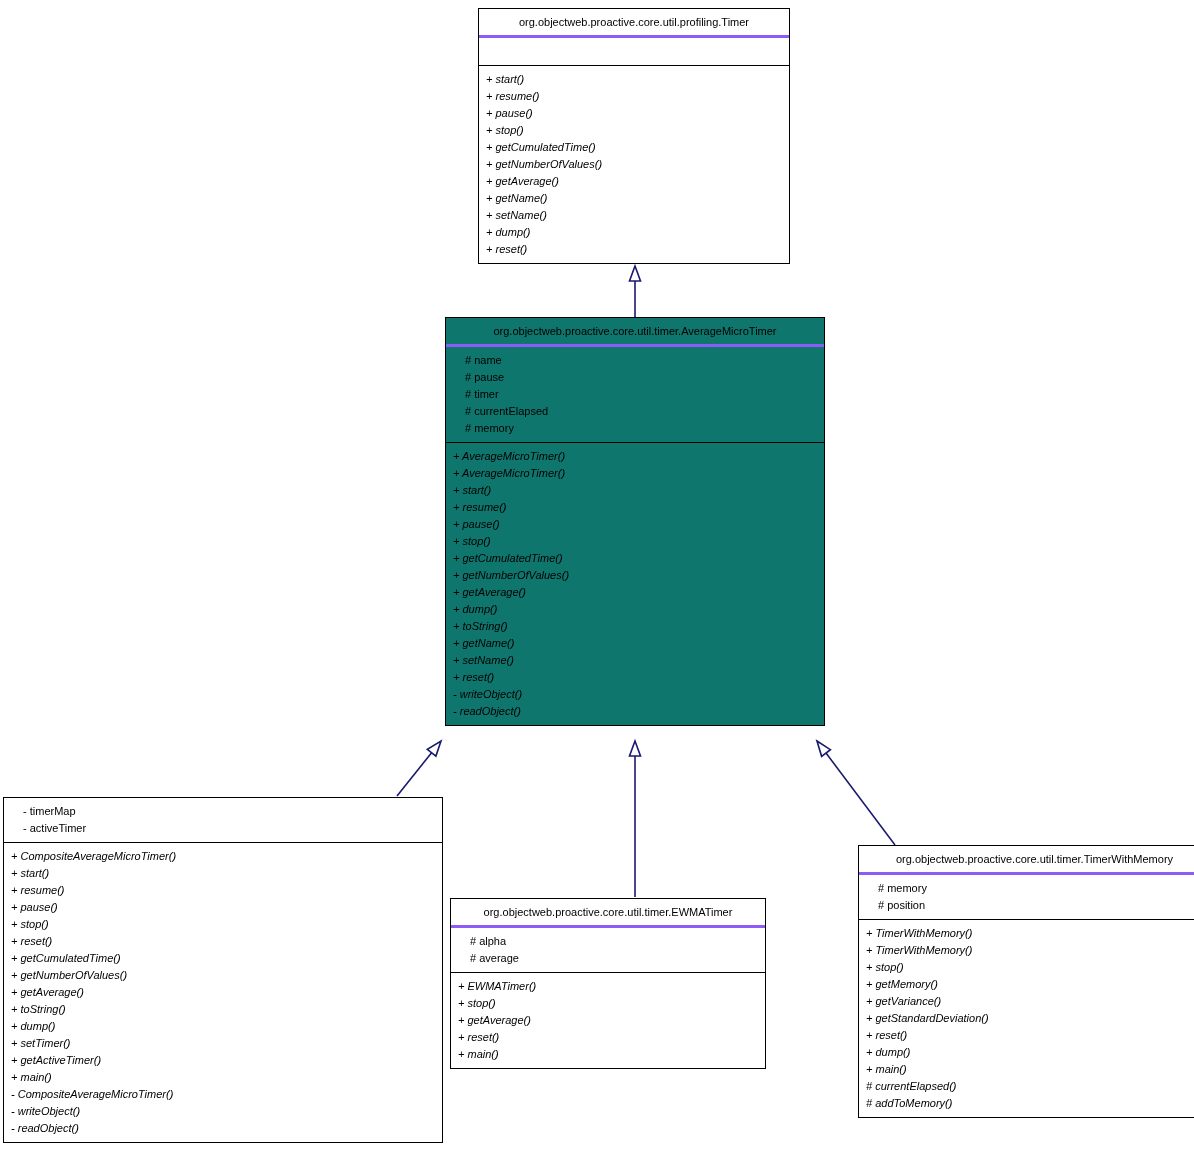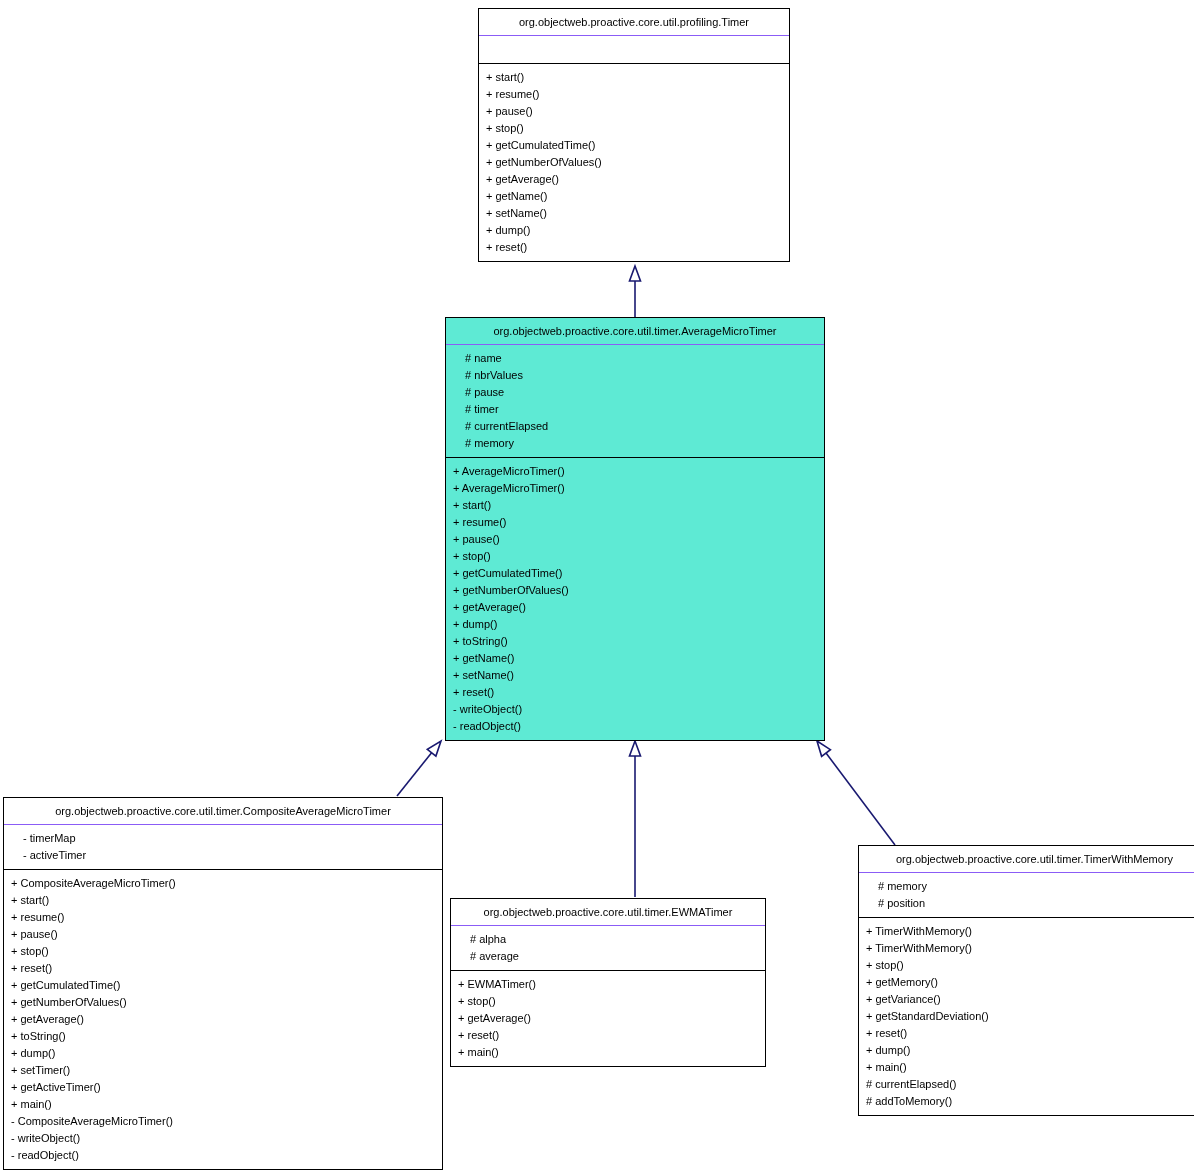--- a/index.html
+++ b/index.html
@@ -23,33 +23,34 @@
     box-sizing: border-box;
     z-index: 2;
   }
   .class-box.highlight {
     background: #bfbfbf;
   }
   .box-title {
     padding: 6px 8px 5px 8px;
     line-height: 15px;
     text-align: center;
-    border-bottom: 1px solid #8b5cf6;
+    border-bottom: 3px solid #8b5cf6;
     white-space: nowrap;
     overflow: hidden;
   }
   .box-fields {
     padding: 5px 19px;
     line-height: 17px;
     border-bottom: 1px solid #000000;
     min-height: 17px;
   }
   .box-methods {
     padding: 5px 7px;
     line-height: 17px;
+    font-style: italic;
   }
   .member-line {
     white-space: nowrap;
   }
   #edges-layer {
     position: absolute;
     top: 0;
     left: 0;
     z-index: 1;
   }
@@ -100,25 +101,24 @@
         <div class="member-line">+ getCumulatedTime()</div>
         <div class="member-line">+ getNumberOfValues()</div>
         <div class="member-line">+ getAverage()</div>
         <div class="member-line">+ getName()</div>
         <div class="member-line">+ setName()</div>
         <div class="member-line">+ dump()</div>
         <div class="member-line">+ reset()</div>
       </div>
   </div>
 
-  <div class="class-box highlight" style="left: 445px; top: 317px; width: 380px; background: #5eead4;">
+  <div class="class-box highlight" style="left: 445px; top: 317px; width: 380px; background: #0f766e;">
     <div class="box-title">org.objectweb.proactive.core.util.timer.AverageMicroTimer</div>
     <div class="box-fields">
         <div class="member-line"># name</div>
-        <div class="member-line"># nbrValues</div>
         <div class="member-line"># pause</div>
         <div class="member-line"># timer</div>
         <div class="member-line"># currentElapsed</div>
         <div class="member-line"># memory</div>
       </div>
     <div class="box-methods">
         <div class="member-line">+ AverageMicroTimer()</div>
         <div class="member-line">+ AverageMicroTimer()</div>
         <div class="member-line">+ start()</div>
         <div class="member-line">+ resume()</div>
@@ -131,21 +131,20 @@
         <div class="member-line">+ toString()</div>
         <div class="member-line">+ getName()</div>
         <div class="member-line">+ setName()</div>
         <div class="member-line">+ reset()</div>
         <div class="member-line">- writeObject()</div>
         <div class="member-line">- readObject()</div>
       </div>
   </div>
 
   <div class="class-box" style="left:3px; top:797px; width:440px;">
-    <div class="box-title">org.objectweb.proactive.core.util.timer.CompositeAverageMicroTimer</div>
     <div class="box-fields">
         <div class="member-line">- timerMap</div>
         <div class="member-line">- activeTimer</div>
       </div>
     <div class="box-methods">
         <div class="member-line">+ CompositeAverageMicroTimer()</div>
         <div class="member-line">+ start()</div>
         <div class="member-line">+ resume()</div>
         <div class="member-line">+ pause()</div>
         <div class="member-line">+ stop()</div>

